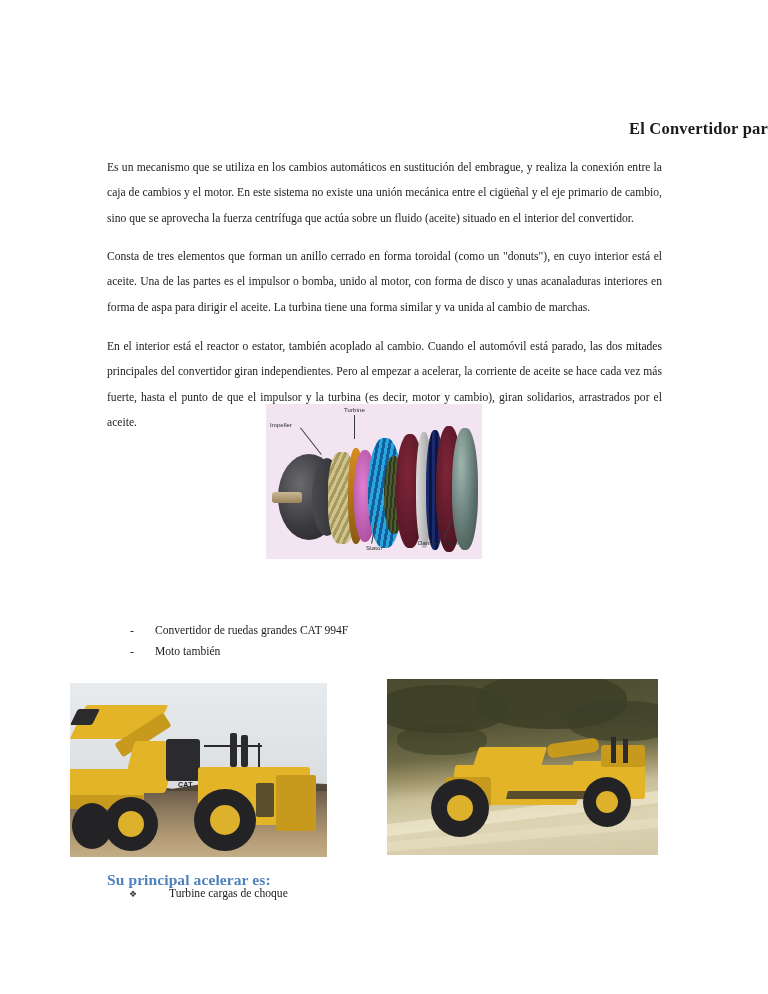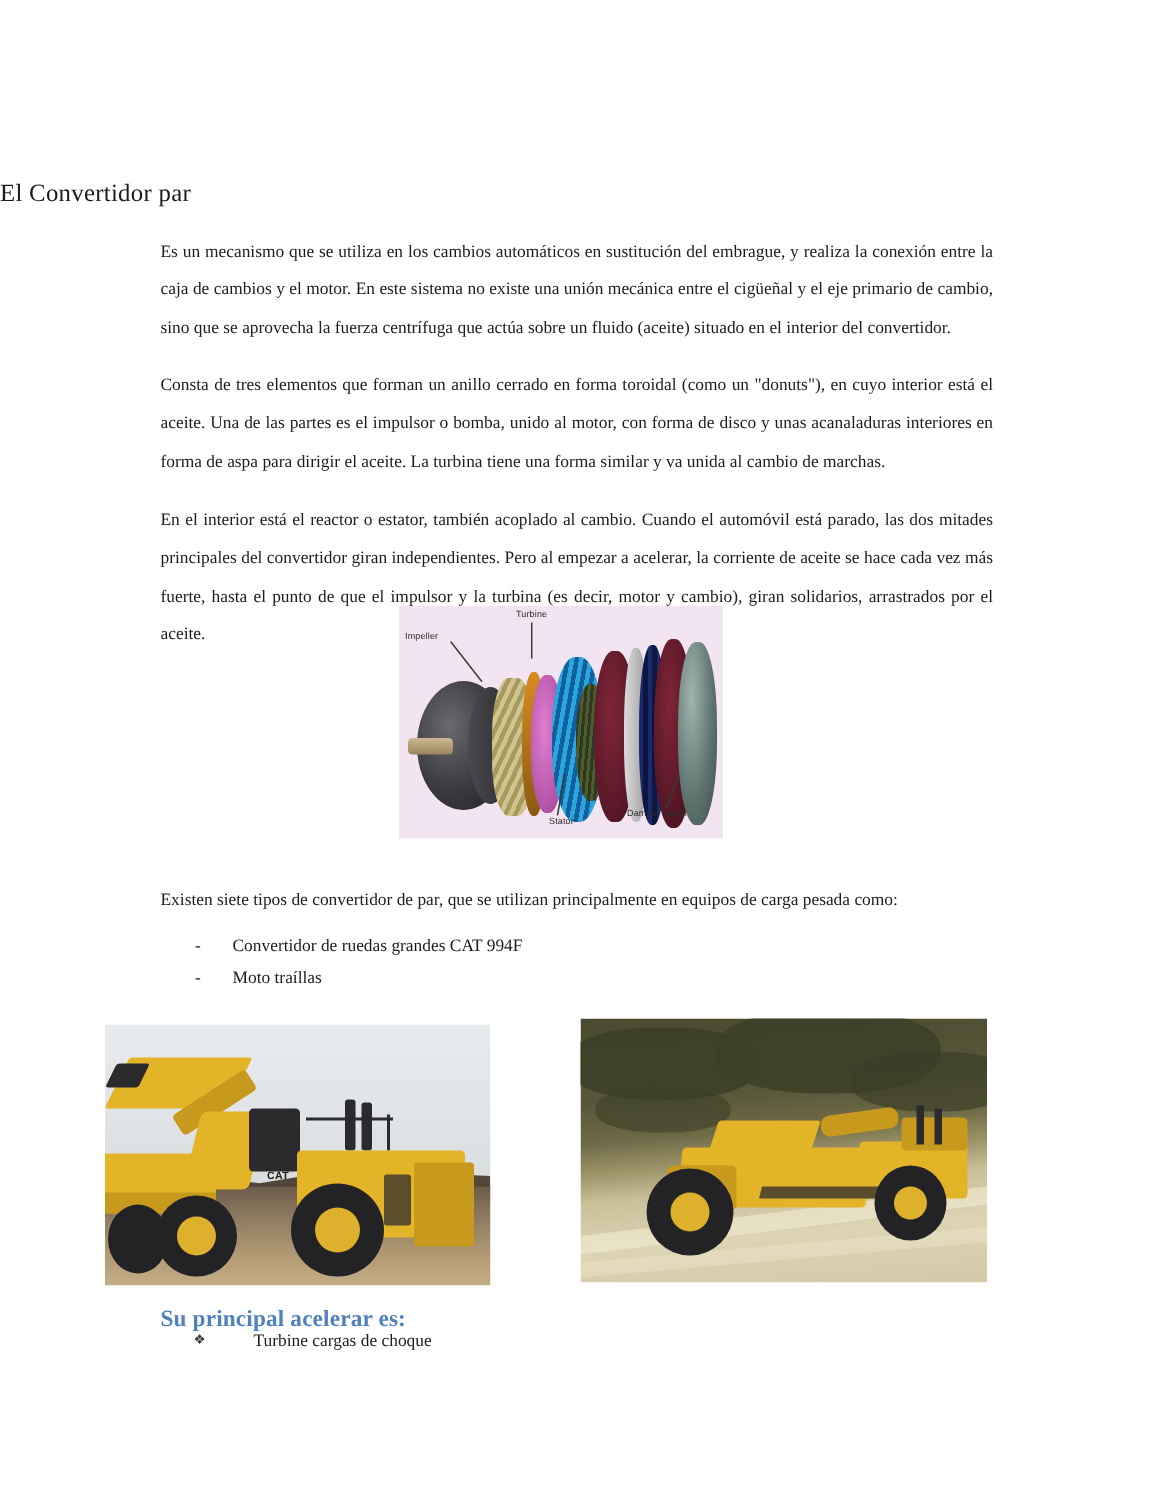--- a/index.html
+++ b/index.html
@@ -19,23 +19,23 @@
   .page {
     position: absolute;
     inset: 0;
     background: #ffffff;
   }
   .doc-title {
     position: absolute;
     left: 0;
     top: 108px;
     width: 768px;
-    text-align: left;
+    text-align: right;
     font-size: 16.5px;
-    font-weight: normal;
+    font-weight: bold;
     letter-spacing: 0.2px;
     font-family: "Liberation Serif", "DejaVu Serif", serif;
   }
   .body-text {
     position: absolute;
     left: 107px;
     width: 555px;
     font-size: 11.6px;
     line-height: 25.5px;
     text-align: justify;
@@ -248,30 +248,29 @@
     <span class="diag-label" style="left:4px; top:18px;">Impeller</span>
     <div class="lead-line" style="left:34px; top:24px; height:34px; transform:rotate(-38deg);"></div>
 
     <span class="diag-label" style="left:100px; top:141px;">Stator</span>
     <div class="lead-line" style="left:110px; top:112px; height:28px; transform:rotate(10deg);"></div>
 
     <span class="diag-label" style="left:152px; top:136px;">Damper clutch</span>
     <div class="lead-line" style="left:186px; top:112px; height:24px; transform:rotate(20deg);"></div>
   </div>
 
-  <p class="body-text p-intro-types">Existen siete tipos de convertidor de par, que se utilizan principalmente en equipos de carga pesada como:</p>
 
   <div class="dash-list" style="top:620px;">
     <div class="dash-item">
       <span class="dash">-</span>
       <span>Convertidor de ruedas grandes CAT 994F</span>
     </div>
     <div class="dash-item">
       <span class="dash">-</span>
-      <span>Moto traíllas</span>
+      <span>Moto también</span>
     </div>
   </div>
 
   <div class="photo photo-loader">
     <div class="sky"></div>
     <div class="ridge"></div>
     <div class="ground"></div>
 
     <div class="cat-yellow" style="left:8px; top:22px; width:82px; height:34px; transform:skewX(-26deg); border-radius:2px;"></div>
     <div class="cat-dark" style="left:4px; top:26px; width:22px; height:16px; transform:skewX(-26deg); border-radius:2px;"></div>

